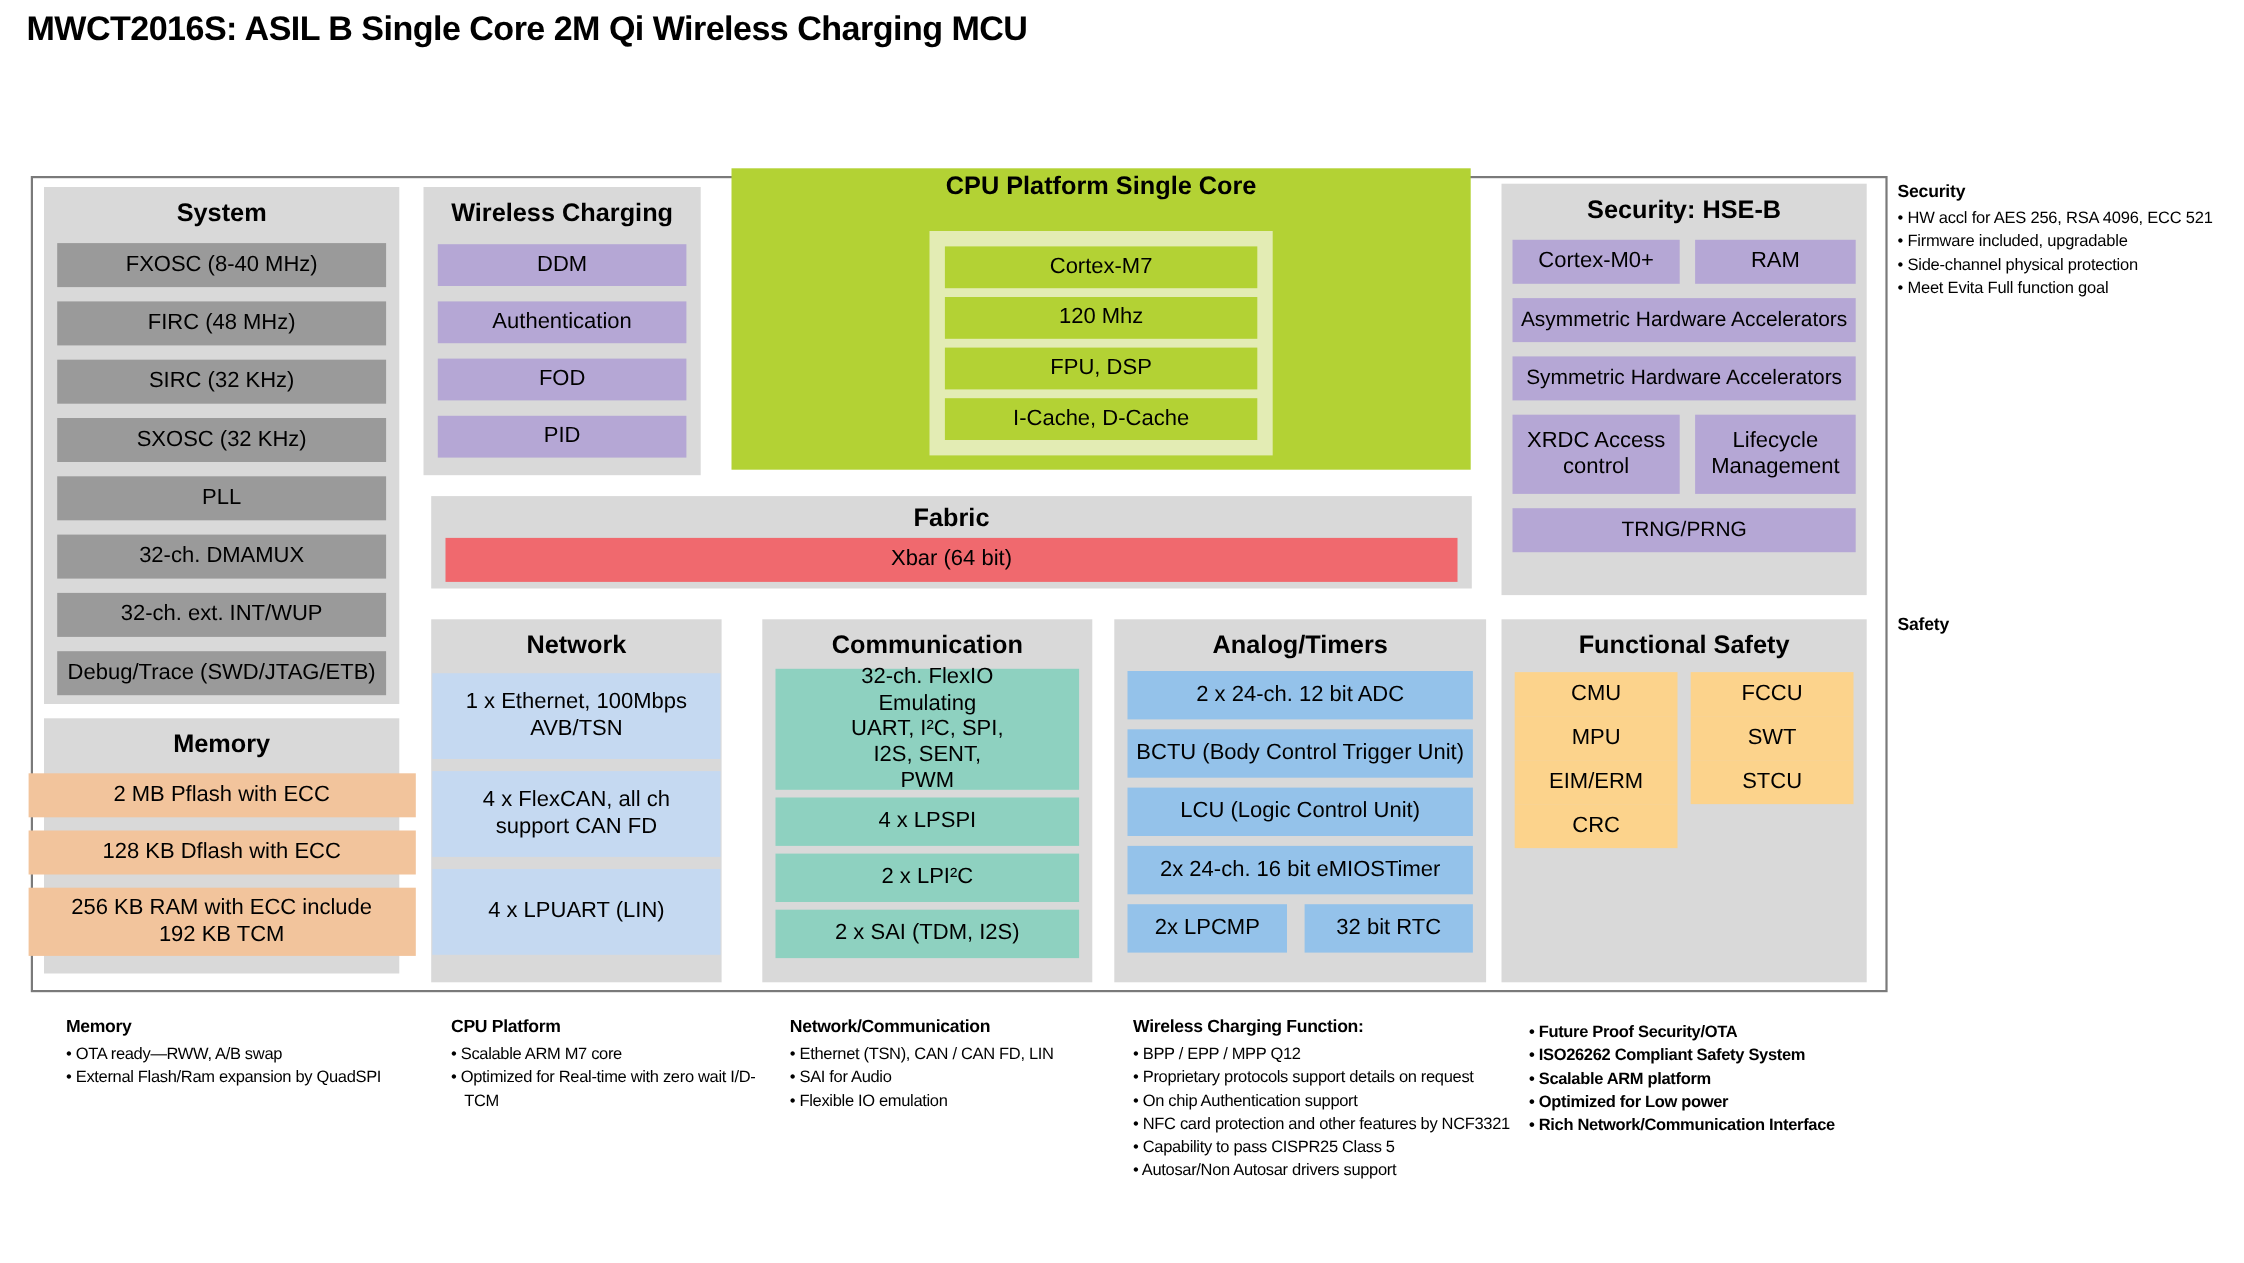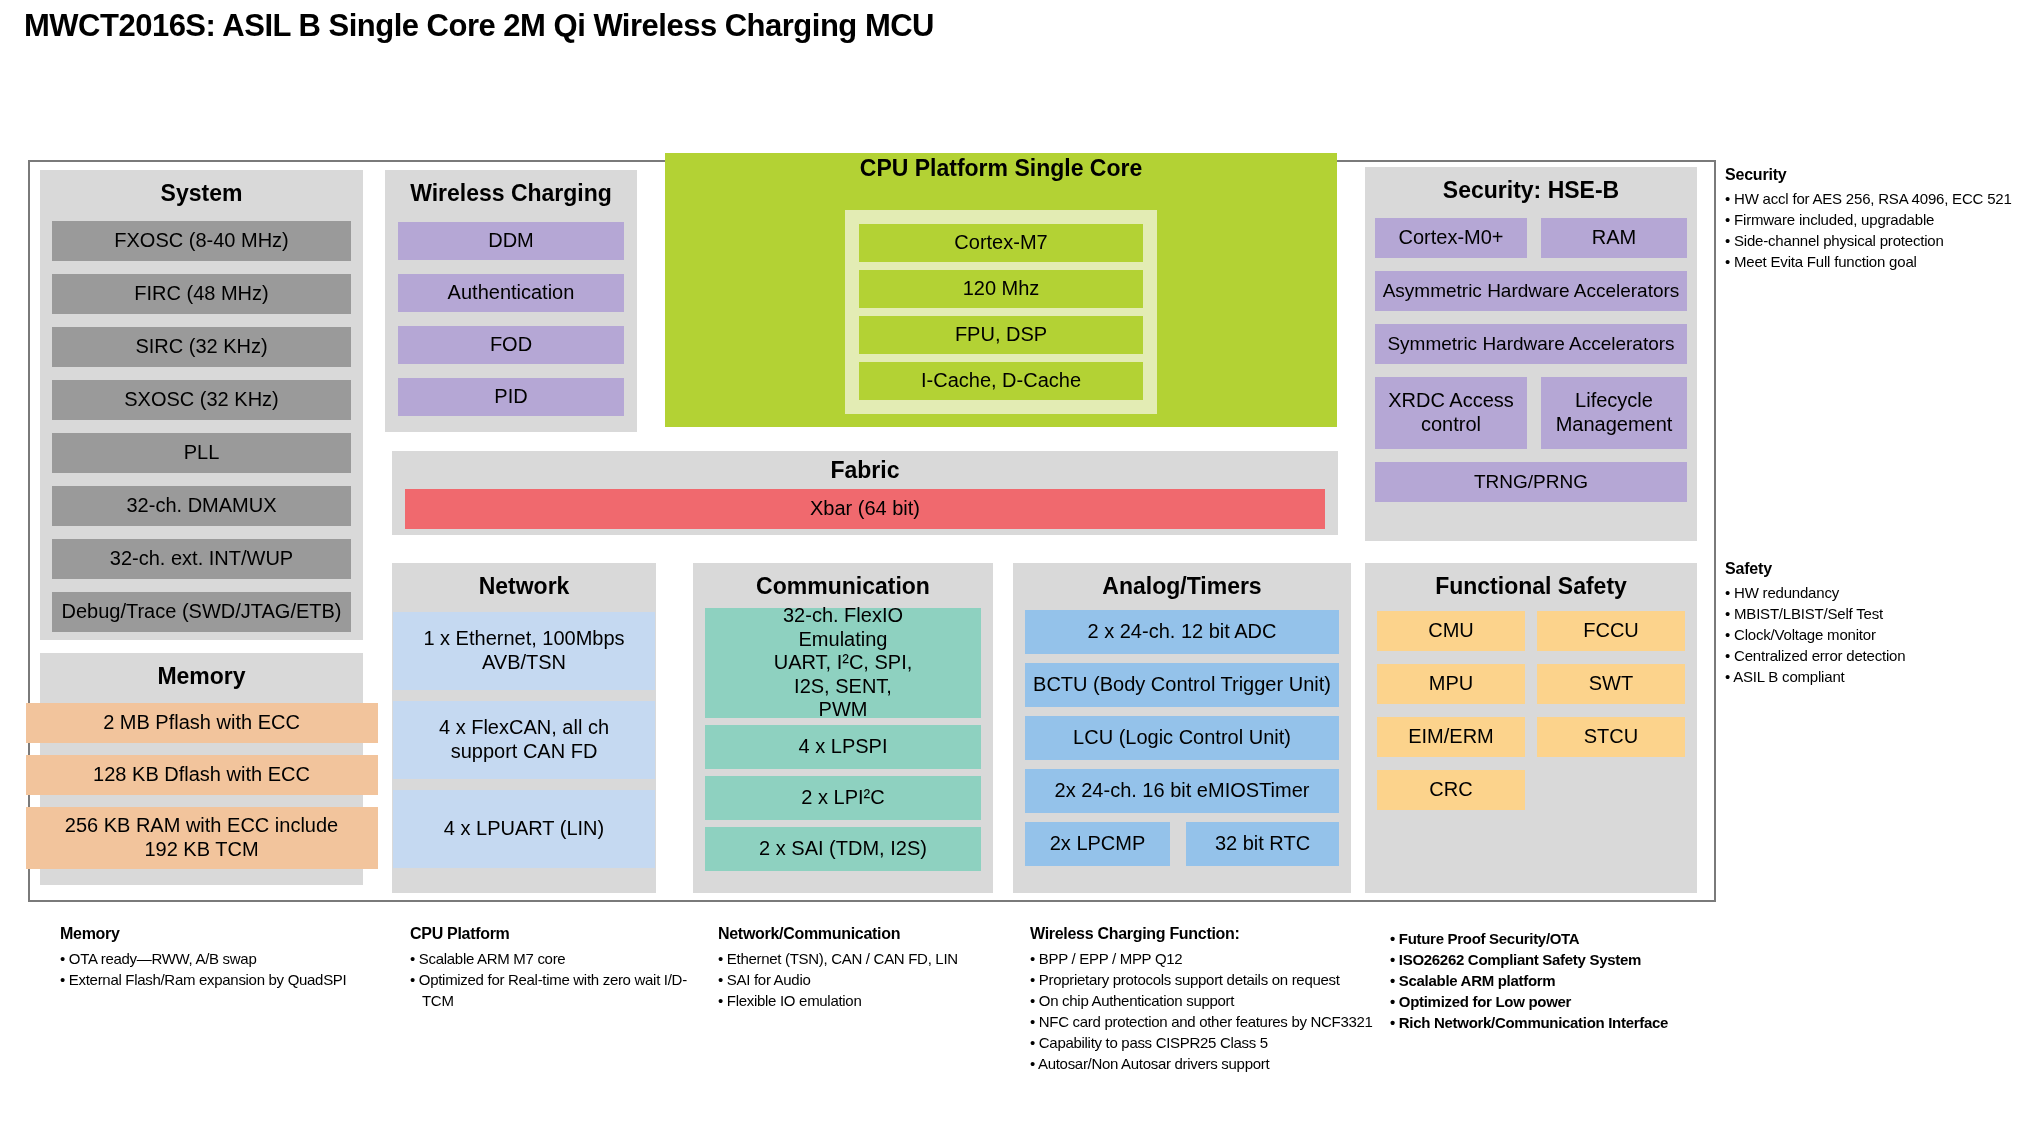--- a/index.html
+++ b/index.html
@@ -73,21 +73,21 @@
   .g-analog .box { background:#94c2ea; width:314px; height:44px; margin-top:9px; }
   .g-analog .box:first-of-type { margin-top:8px; }
   .g-analog .row { display:flex; justify-content:space-between; width:314px; margin:9px auto 0 auto; }
   .g-analog .row .box { margin-top:0; }
   .g-analog .row .box.a { width:145px; }
   .g-analog .row .box.b { width:153px; }
 
   
   .g-fsafe { left:1365px; top:563px; width:332px; height:330px; }
   .g-fsafe .cols { display:flex; justify-content:space-between; padding:10px 12px 0 12px; }
-  .g-fsafe .box { background:#fcd38c; width:148px; height:40px; margin-top:13px; }
+  .g-fsafe .box { background:#fcd38c; width:148px; height:40px; }
   .g-fsafe .box:first-of-type { margin-top:0; }
 
   
   .side-note { position:absolute; width:312px; font-size:15px; letter-spacing:-0.2px; }
   .side-note .note-title { font-weight:bold; font-size:16px; margin-bottom:4px; }
   .note-list { list-style:none; margin:0; padding:0; line-height:21px; }
   .note-list li { padding-left:12px; text-indent:-12px; }
   .note-list li::before { content:"• "; }
   .sn-security { left:1725px; top:166px; }
   .sn-safety { left:1725px; top:560px; }
@@ -216,27 +216,20 @@
     <ul class="note-list">
       <li>HW accl for AES 256, RSA 4096, ECC 521</li>
       <li>Firmware included, upgradable</li>
       <li>Side-channel physical protection</li>
       <li>Meet Evita Full function goal</li>
     </ul>
   </div>
 
   <div class="side-note sn-safety">
     <div class="note-title">Safety</div>
-    <ul class="note-list">
-      <li>HW redundancy</li>
-      <li>MBIST/LBIST/Self Test</li>
-      <li>Clock/Voltage monitor</li>
-      <li>Centralized error detection</li>
-      <li>ASIL B compliant</li>
-    </ul>
   </div>
 
   <div class="footnote fn-1">
     <div class="note-title">Memory</div>
     <ul class="note-list">
       <li>OTA ready—RWW, A/B swap</li>
       <li>External Flash/Ram expansion by QuadSPI</li>
     </ul>
   </div>
 

